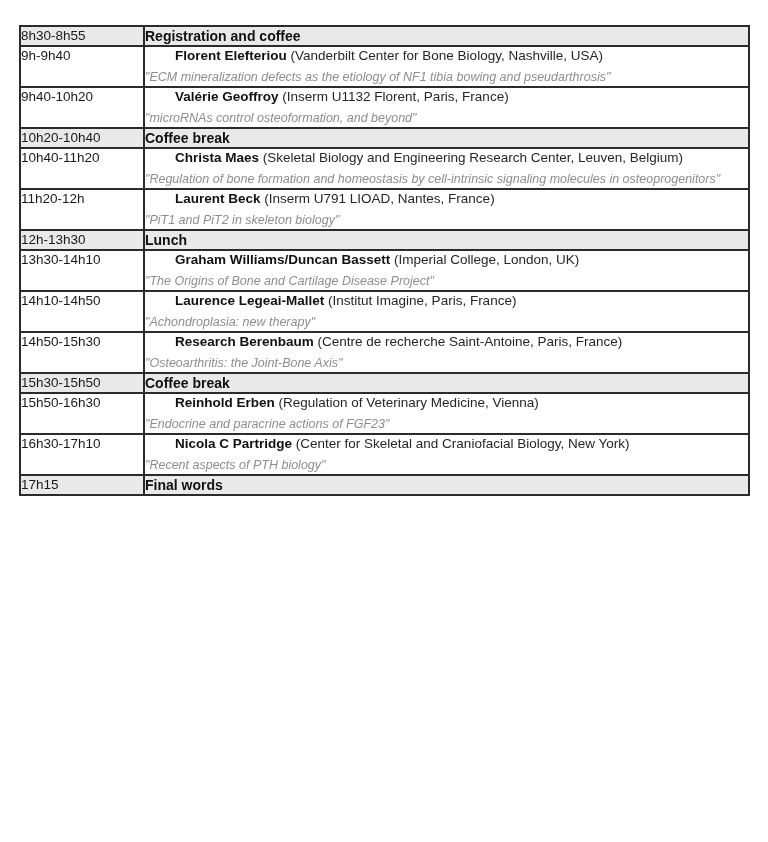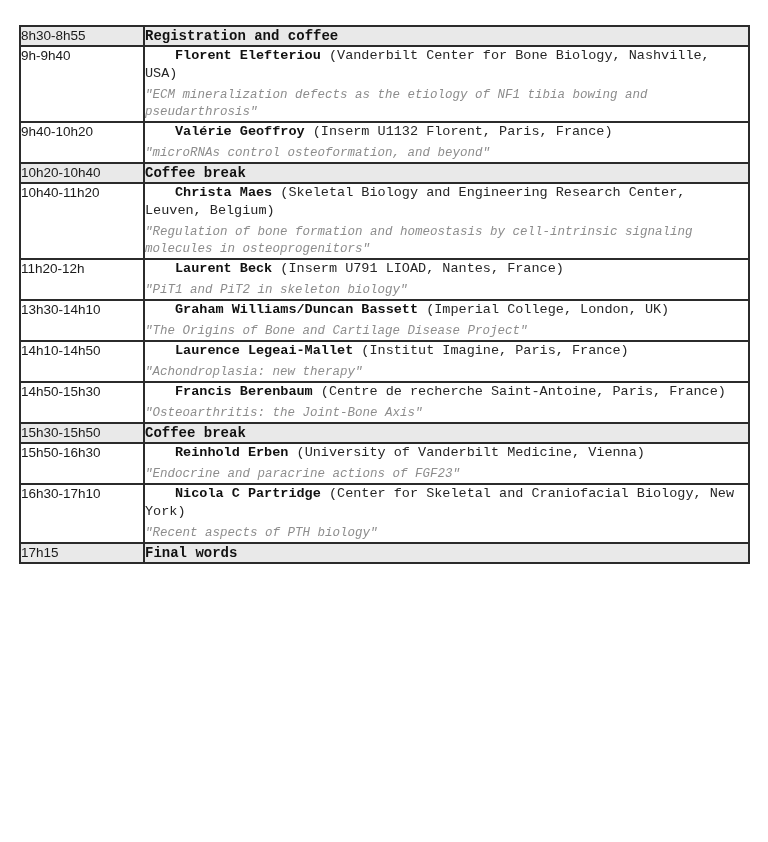--- a/index.html
+++ b/index.html
@@ -41,21 +41,20 @@
     border-right: 2px solid #2b2b2b;
     border-bottom: 2px solid #2b2b2b;
     vertical-align: top;
     padding: 0;
   }
   table.schedule tr:last-child td {
     border-bottom: none;
   }
   table.schedule td:last-child {
     border-right: none;
-    font-family: Liberation Mono, monospace;
   }
 
   td.time {
     padding: 9px 8px 9px 10px;
     font-size: 13.5px;
     line-height: 17px;
     color: #1a1a1a;
     white-space: nowrap;
   }
   td.session {
@@ -140,46 +139,50 @@
           <td class="session">
             <div class="speaker-line"><span class="speaker-name">Christa Maes</span> <span class="affiliation">(Skeletal Biology and Engineering Research Center, Leuven, Belgium)</span><span class="talk-title">"Regulation of bone formation and homeostasis by cell-intrinsic signaling molecules in osteoprogenitors"</span></div>
           </td>
         </tr>
         <tr class="talk">
           <td class="time">11h20-12h</td>
           <td class="session">
             <div class="speaker-line"><span class="speaker-name">Laurent Beck</span> <span class="affiliation">(Inserm U791 LIOAD, Nantes, France)</span><span class="talk-title">"PiT1 and PiT2 in skeleton biology"</span></div>
           </td>
         </tr>
+        <tr class="break">
+          <td class="time">12h-13h30</td>
+          <td class="session"><span class="break-label">Lunch</span></td>
+        </tr>
         <tr class="talk">
           <td class="time">13h30-14h10</td>
           <td class="session">
             <div class="speaker-line"><span class="speaker-name">Graham Williams/Duncan Bassett</span> <span class="affiliation">(Imperial College, London, UK)</span><span class="talk-title">"The Origins of Bone and Cartilage Disease Project"</span></div>
           </td>
         </tr>
         <tr class="talk">
           <td class="time">14h10-14h50</td>
           <td class="session">
             <div class="speaker-line"><span class="speaker-name">Laurence Legeai-Mallet</span> <span class="affiliation">(Institut Imagine, Paris, France)</span><span class="talk-title">"Achondroplasia: new therapy"</span></div>
           </td>
         </tr>
         <tr class="talk">
           <td class="time">14h50-15h30</td>
           <td class="session">
-            <div class="speaker-line"><span class="speaker-name">Francis Berenbaum</span> <span class="affiliation">(Centre de recherche Saint-Antoine, Paris, France)</span><span class="talk-title">"Osteoarthritis: the Joint-Bone Axis"</span></div>
+            <div class="speaker-line"><span class="speaker-name">Research Berenbaum</span> <span class="affiliation">(Centre de recherche Saint-Antoine, Paris, France)</span><span class="talk-title">"Osteoarthritis: the Joint-Bone Axis"</span></div>
           </td>
         </tr>
         <tr class="break">
           <td class="time">15h30-15h50</td>
           <td class="session"><span class="break-label">Coffee break</span></td>
         </tr>
         <tr class="talk">
           <td class="time">15h50-16h30</td>
           <td class="session">
-            <div class="speaker-line"><span class="speaker-name">Reinhold Erben</span> <span class="affiliation">(University of Vanderbilt Medicine, Vienna)</span><span class="talk-title">"Endocrine and paracrine actions of FGF23"</span></div>
+            <div class="speaker-line"><span class="speaker-name">Reinhold Erben</span> <span class="affiliation">(Regulation of Veterinary Medicine, Vienna)</span><span class="talk-title">"Endocrine and paracrine actions of FGF23"</span></div>
           </td>
         </tr>
         <tr class="talk">
           <td class="time">16h30-17h10</td>
           <td class="session">
             <div class="speaker-line"><span class="speaker-name">Nicola C Partridge</span> <span class="affiliation">(Center for Skeletal and Craniofacial Biology, New York)</span><span class="talk-title">"Recent aspects of PTH biology"</span></div>
           </td>
         </tr>
         <tr class="break">
           <td class="time">17h15</td>

